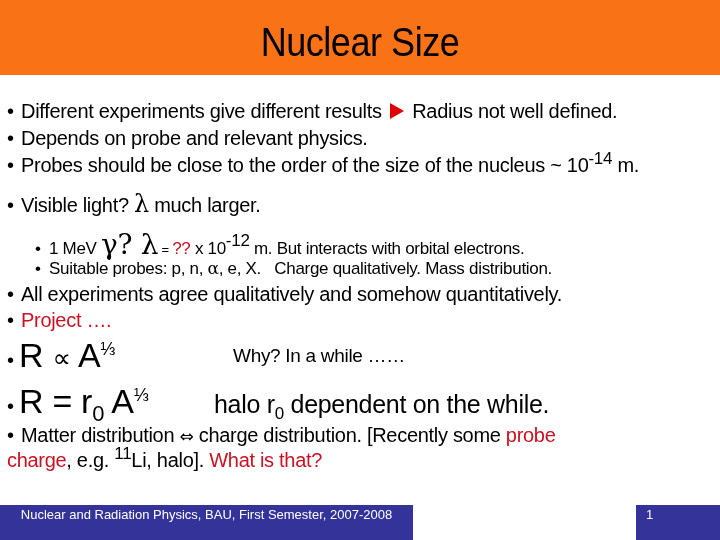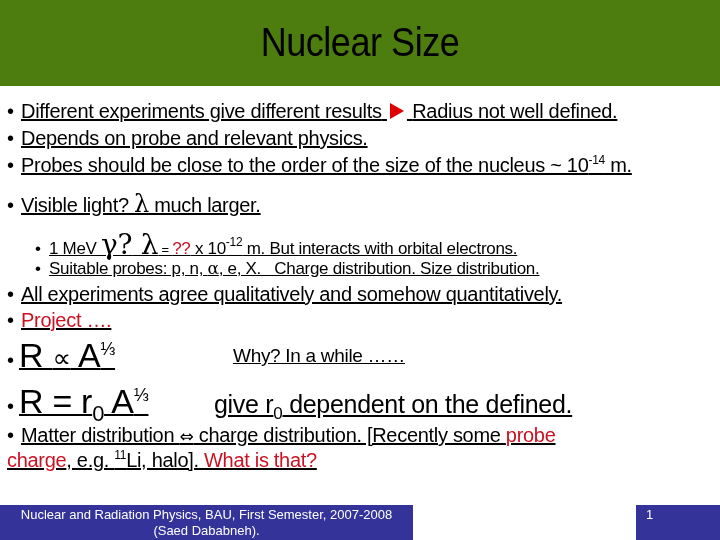--- a/index.html
+++ b/index.html
@@ -1,35 +1,35 @@
 <!DOCTYPE html>
 <html><head>
   <meta charset="utf-8">
   <style>
     html, body { margin: 0; padding: 0; }
     body {
       width: 720px; height: 540px; position: relative; overflow: hidden;
       background: #ffffff; font-family: "Liberation Sans", sans-serif; color: #000;
     }
     .header {
-      position: absolute; left: 0; top: 0; width: 720px; height: 86px;
-      background: #4d7c0f;
+      position: absolute; left: 0; top: 0; width: 720px; height: 75px;
+      background: #f97316;
     }
     .title {
       position: absolute; left: 0; top: 20px; width: 720px; text-align: center;
       font-size: 40px; letter-spacing: -0.5px; transform: scaleX(0.9);
     }
     .line {
       position: absolute; left: 7px; white-space: nowrap;
-      font-size: 20px; letter-spacing: -0.3px; text-decoration: underline;
+      font-size: 20px; letter-spacing: -0.3px;
     }
     .line.sm { font-size: 17px; margin-left: 28px; }
     .bullet { display: inline-block; width: 14px; }
     .red { color: #cc1122; }
-    sup { font-size: 12px; vertical-align: 8px; line-height: 0; }
+    sup { font-size: 17px; vertical-align: 8px; line-height: 0; }
     sub { font-size: 20px; vertical-align: -8px; line-height: 0; }
     .greek { font-family: "DejaVu Serif", serif; font-size: 28px; }
     .big { font-size: 34px; }
     .arrow {
       display: inline-block; width: 0; height: 0;
       border-top: 8px solid transparent; border-bottom: 8px solid transparent;
       border-left: 14px solid #e00000; vertical-align: -1px; margin: 0 3px;
     }
     .footer-left {
       position: absolute; left: 0; top: 505px; width: 413px; height: 53px;
@@ -64,48 +64,47 @@
 
 <div class="line" style="top:190px">
   <span class="bullet">•</span><span>Visible light? </span><span class="greek" style="font-size:24px">λ</span><span> much larger.</span>
 </div>
 
 <div class="line sm" style="top:228px">
   <span class="bullet">•</span><span>1 MeV </span><span class="greek">γ?</span><span class="greek"> λ</span><span style="font-size:13px"> = </span><span class="red">??</span><span> x 10</span><sup>-12</sup><span> m. But interacts with orbital electrons.</span>
 </div>
 
 <div class="line sm" style="top:258px">
-  <span class="bullet">•</span><span>Suitable probes: p, n, </span><span class="greek" style="font-size:17px">α</span><span style="white-space:pre">, e, X.   Charge distribution. Size distribution.</span>
+  <span class="bullet">•</span><span>Suitable probes: p, n, </span><span class="greek" style="font-size:17px">α</span><span style="white-space:pre">, e, X.   Charge qualitatively. Mass distribution.</span>
 </div>
 
 <div class="line" style="top:283px">
   <span class="bullet">•</span><span>All experiments agree qualitatively and somehow quantitatively.</span>
 </div>
 
 <div class="line" style="top:309px">
   <span class="bullet">•</span><span class="red">Project ….</span>
 </div>
 
 <div class="line" style="top:336px">
   <span class="bullet" style="width:12px">•</span><span class="big">R </span><span class="big" style="font-family:'DejaVu Sans',sans-serif;font-size:26px">∝</span><span class="big"> A</span><sup style="font-size:18px;vertical-align:12px">⅓</sup>
 </div>
 <div class="line" style="top:345px;left:233px;font-size:19px">Why? In a while ……</div>
 
 <div class="line" style="top:382px">
   <span class="bullet" style="width:12px">•</span><span class="big">R = r</span><sub style="font-size:22px">0</sub><span class="big"> A</span><sup style="font-size:18px;vertical-align:12px">⅓</sup>
 </div>
 <div class="line" style="top:390px;left:214px;font-size:25px">
-  <span>give r</span><sub style="font-size:17px;vertical-align:-6px">0</sub><span> dependent on the defined.</span>
+  <span>halo r</span><sub style="font-size:17px;vertical-align:-6px">0</sub><span> dependent on the while.</span>
 </div>
 
 <div class="line" style="top:424px">
   <span class="bullet">•</span><span>Matter distribution </span><span style="font-family:'DejaVu Sans',sans-serif;font-size:17px">⇔</span><span> charge distribution. [Recently some </span><span class="red">probe</span>
 </div>
 
 <div class="line" style="top:449px">
   <span class="red">charge</span><span>, e.g. </span><sup>11</sup><span>Li, halo]. </span><span class="red">What is that?</span>
 </div>
 
 <div class="footer-left">
   <div>Nuclear and Radiation Physics, BAU, First Semester, 2007-2008</div>
-  <div>(Saed Dababneh).</div>
 </div>
 <div class="footer-right">1</div>
 
 </body></html>

